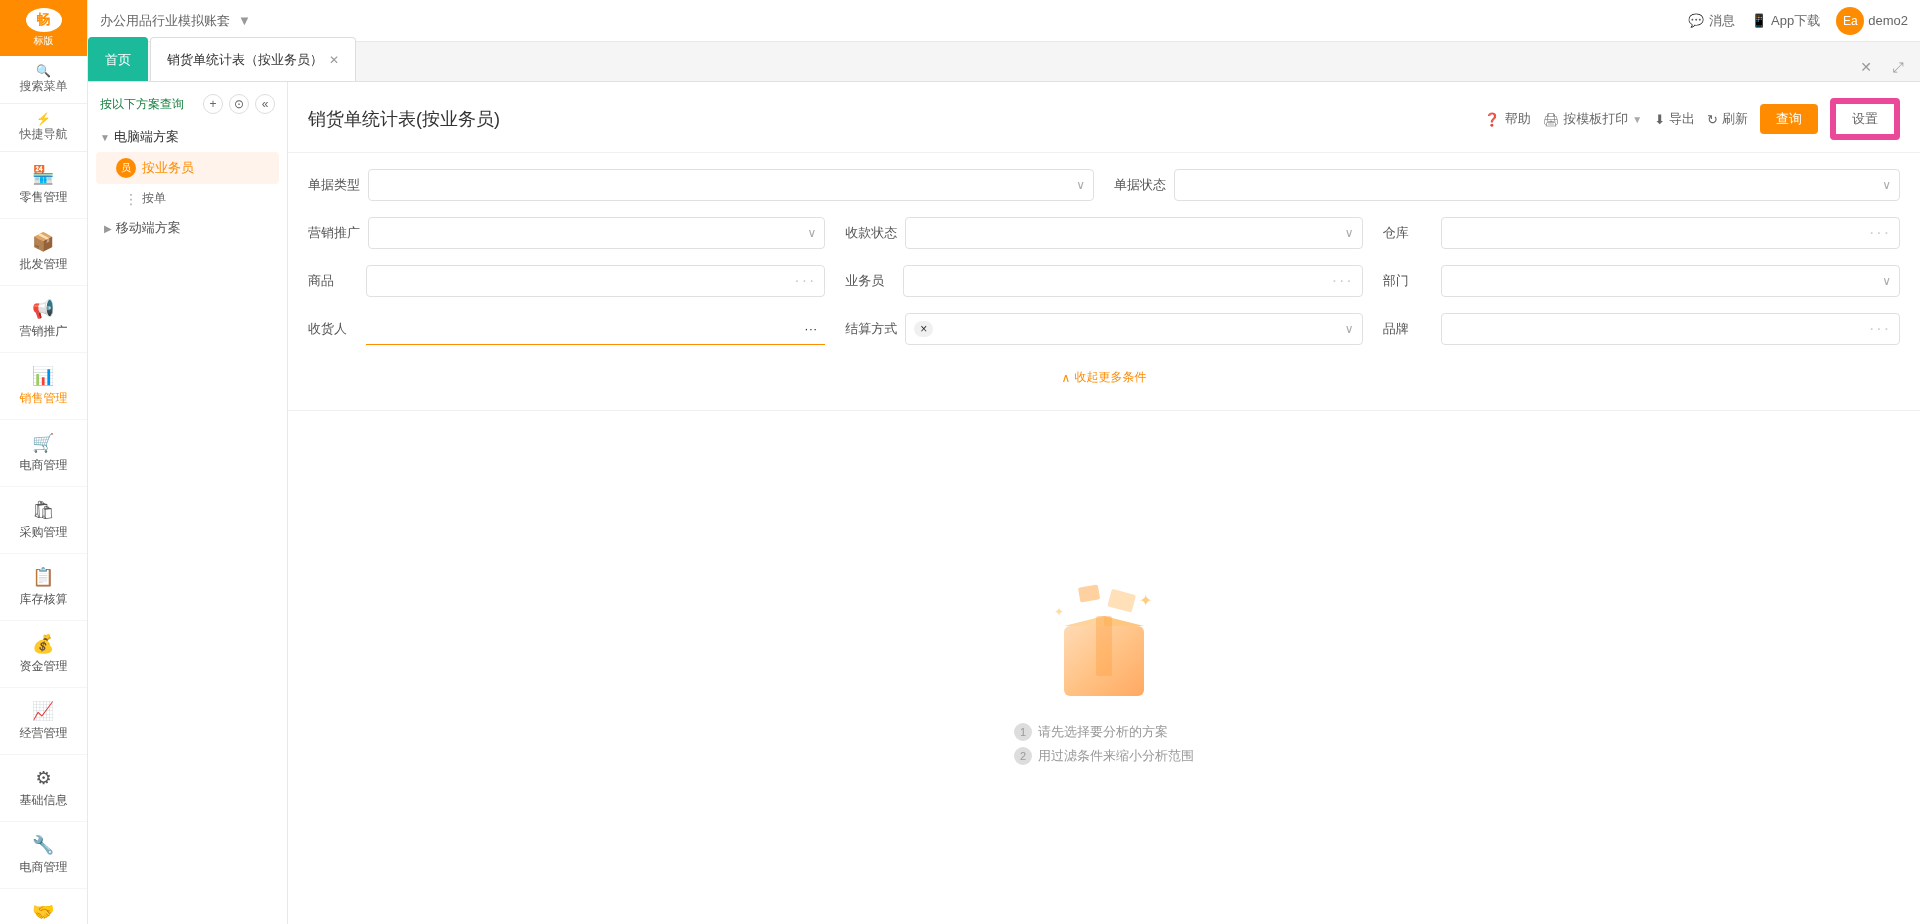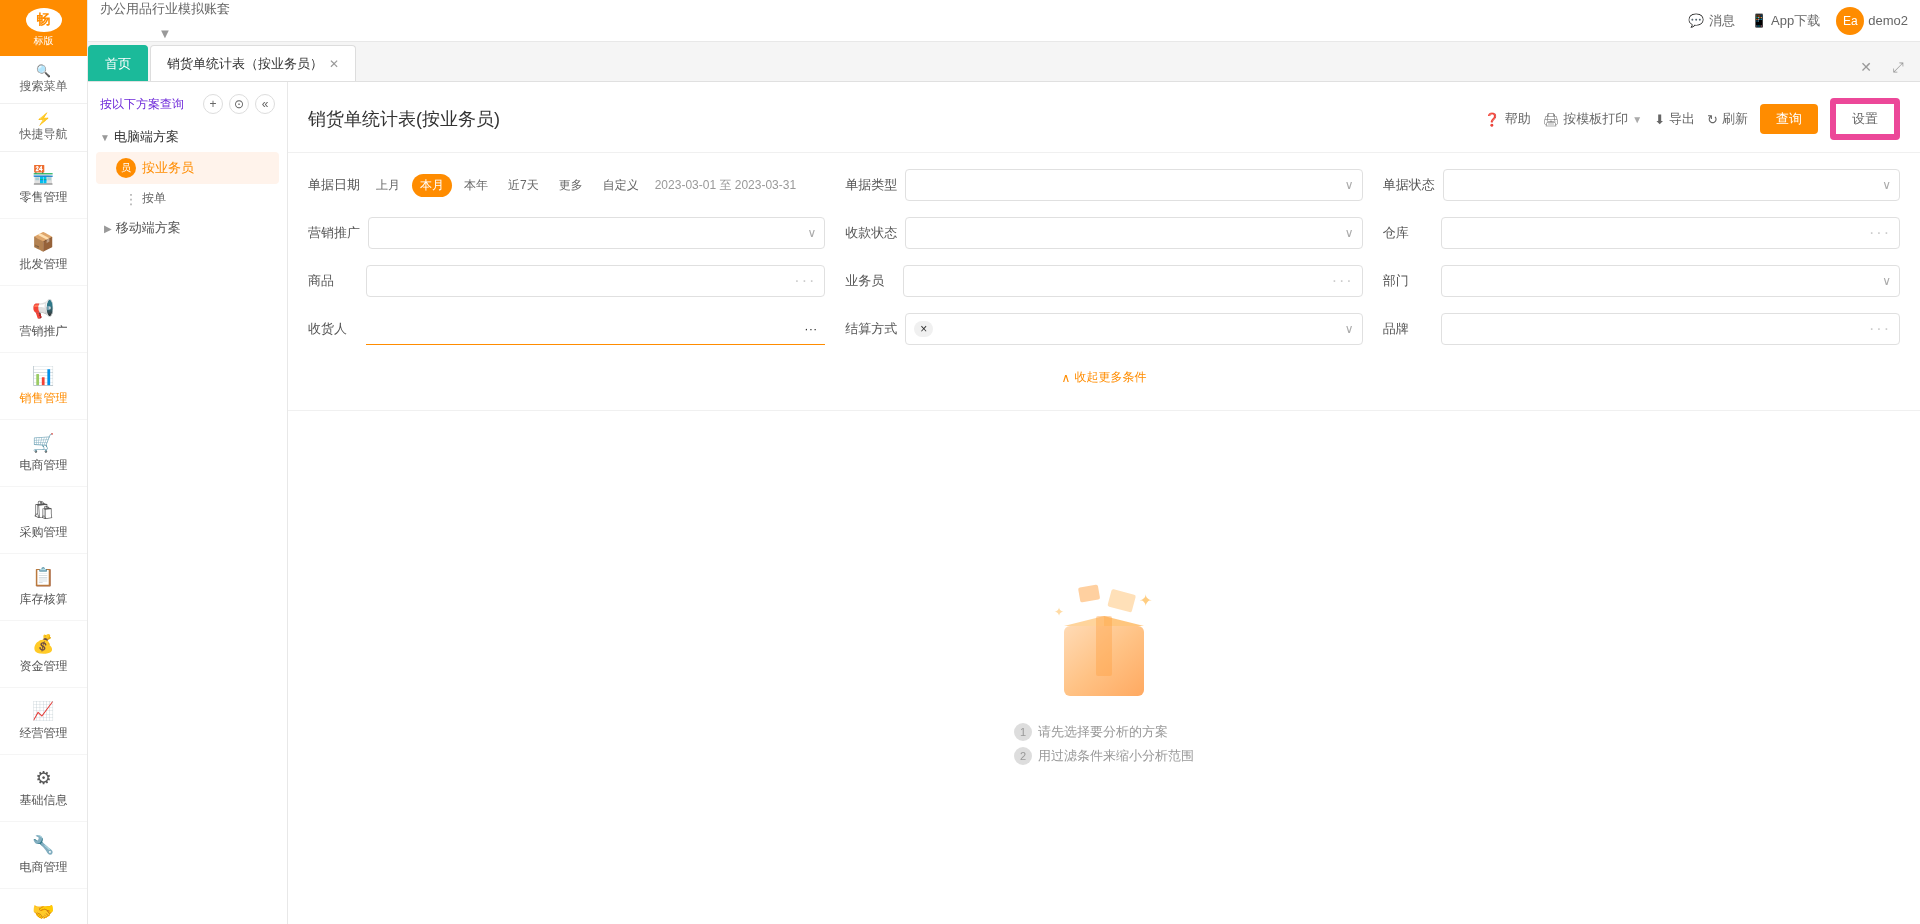--- a/index.html
+++ b/index.html
@@ -16,28 +16,28 @@
     .sidebar-nav { flex: 1; width: 100%; overflow-y: auto; }
     .sidebar-nav-item { padding: 12px 4px; text-align: center; cursor: pointer; color: #555; font-size: 12px; border-bottom: 1px solid #f5f5f5; }
     .sidebar-nav-item.active { color: #ff8c00; }
     .sidebar-nav-item .nav-icon { font-size: 18px; margin-bottom: 3px; display: block; }
 
     
     .main { flex: 1; display: flex; flex-direction: column; overflow: hidden; }
 
     
     .topbar { height: 42px; background: #fff; border-bottom: 1px solid #e8e8e8; display: flex; align-items: center; padding: 0 12px; justify-content: space-between; }
-    .topbar-left { display: flex; align-items: center; gap: 8px; color: #666; font-size: 13px; flex-direction: column; }
+    .topbar-left { display: flex; align-items: center; gap: 8px; color: #666; font-size: 13px; }
     .topbar-right { display: flex; align-items: center; gap: 16px; color: #666; font-size: 13px; }
     .topbar-right-item { display: flex; align-items: center; gap: 4px; cursor: pointer; }
     .avatar { width: 28px; height: 28px; border-radius: 50%; background: #ff8c00; display: flex; align-items: center; justify-content: center; color: #fff; font-size: 12px; }
 
     
     .tabs { height: 40px; background: #f5f5f5; border-bottom: 1px solid #e0e0e0; display: flex; align-items: flex-end; padding: 0 0 0 0; }
-    .tab { height: 36px; padding: 0 16px; display: flex; align-items: center; gap: 6px; cursor: pointer; background: #e8e8e8; border: 1px solid #ddd; border-bottom: none; margin-right: 2px; font-size: 13px; color: #666; border-radius: 4px 4px 0 0; }
+    .tab { height: 44px; padding: 0 16px; display: flex; align-items: center; gap: 6px; cursor: pointer; background: #e8e8e8; border: 1px solid #ddd; border-bottom: none; margin-right: 2px; font-size: 13px; color: #666; border-radius: 4px 4px 0 0; }
     .tab.active { background: #fff; color: #333; border-color: #ddd; }
     .tab-close { font-size: 12px; color: #999; cursor: pointer; }
     .tab-home { background: #1bba9a; color: #fff; border-color: #1bba9a; }
 
     
     .content { flex: 1; display: flex; overflow: hidden; background: #fff; }
 
     
     .left-panel { width: 200px; border-right: 1px solid #e8e8e8; padding: 12px 0; overflow-y: auto; flex-shrink: 0; }
     .left-panel-header { display: flex; align-items: center; justify-content: space-between; padding: 0 12px 8px 12px; font-size: 12px; color: #666; }
@@ -197,21 +197,21 @@
     <div style="display:flex;align-items:center;padding-right:8px;gap:4px;">
       <div class="win-btn">✕</div>
       <div class="win-btn">⤢</div>
     </div>
   </div>
 
   <div class="content">
 
     <div class="left-panel">
       <div class="left-panel-header">
-        <span style="font-size:12px;color:#6d28d9;text-align:center;">按以下方案查询</span>
+        <span style="font-size:12px;color:#15803d;text-align:center;">按以下方案查询</span>
         <div class="left-panel-actions">
           <div class="left-panel-action">+</div>
           <div class="left-panel-action">⊙</div>
           <div class="left-panel-action">«</div>
         </div>
       </div>
       <div class="scheme-group">
         <div class="scheme-group-title">
           <span class="arrow">▼</span>
           <span>电脑端方案</span>
@@ -254,32 +254,20 @@
             <span>刷新</span>
           </div>
           <button class="btn-primary">查询</button>
           <button class="btn-secondary">设置</button>
         </div>
       </div>
 
       <div class="filter-area">
 
         <div class="filter-row">
-          <div class="filter-item">
-            <span class="filter-label">单据日期</span>
-            <div class="date-filter">
-              <span class="date-btn">上月</span>
-              <span class="date-btn active">本月</span>
-              <span class="date-btn">本年</span>
-              <span class="date-btn">近7天</span>
-              <span class="date-btn">更多</span>
-              <span class="date-btn">自定义</span>
-              <span class="date-range">2023-03-01 至 2023-03-31</span>
-            </div>
-          </div>
           <div class="filter-item">
             <span class="filter-label">单据类型</span>
             <div class="filter-input">
               <span></span>
               <span class="chevron">∨</span>
             </div>
           </div>
           <div class="filter-item">
             <span class="filter-label">单据状态</span>
             <div class="filter-input">

